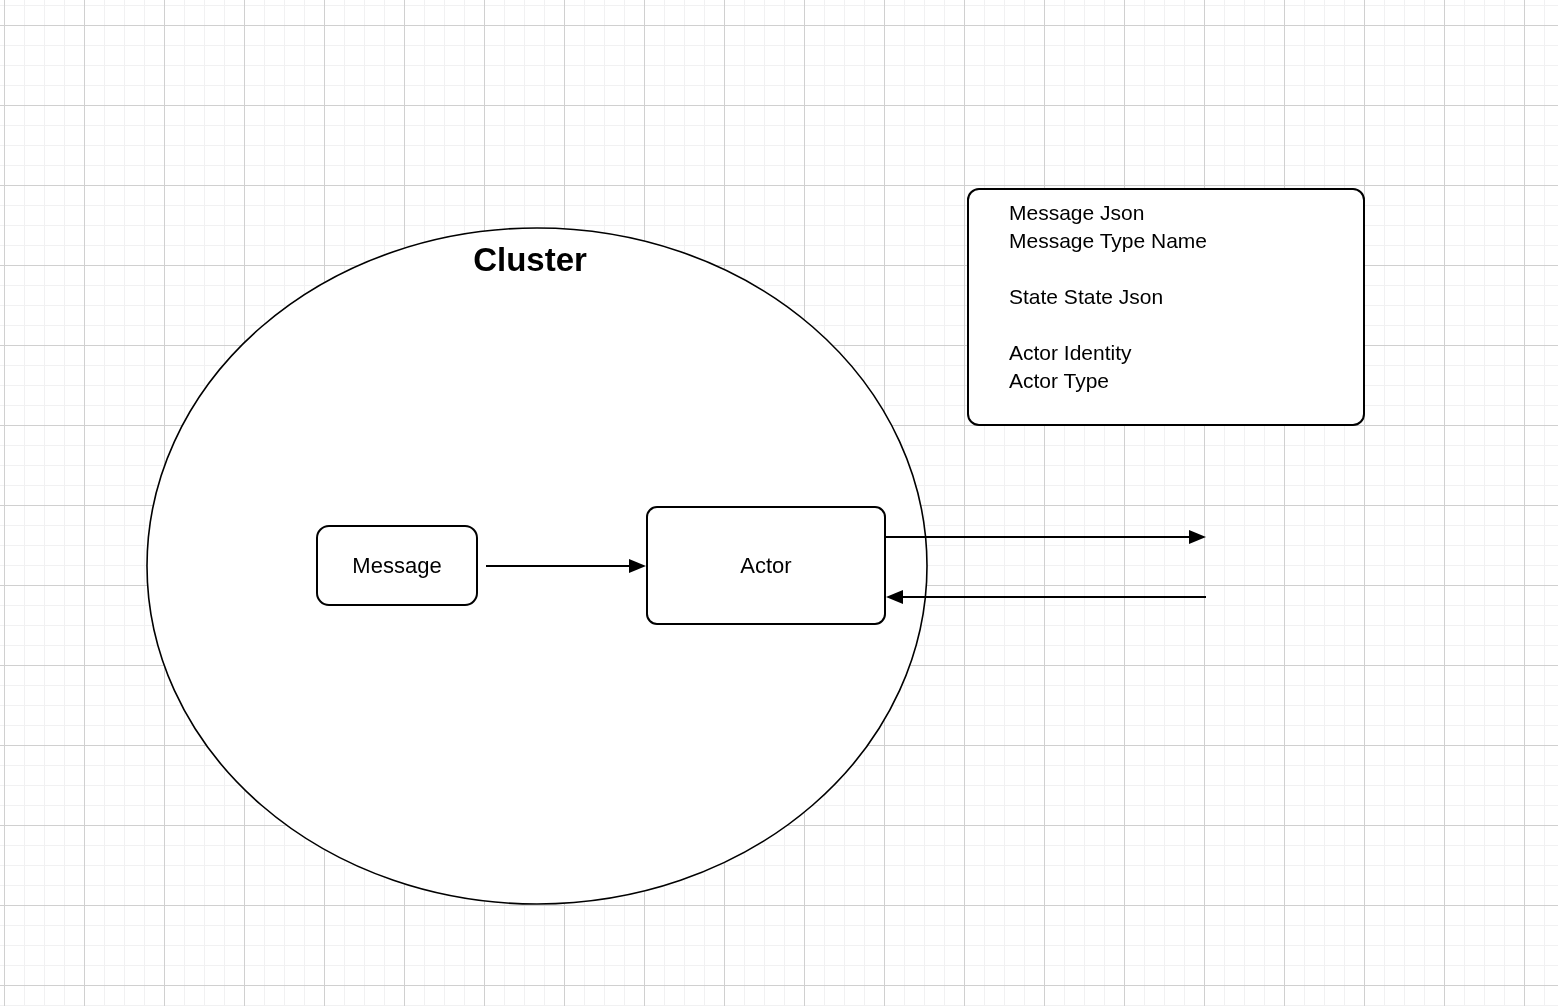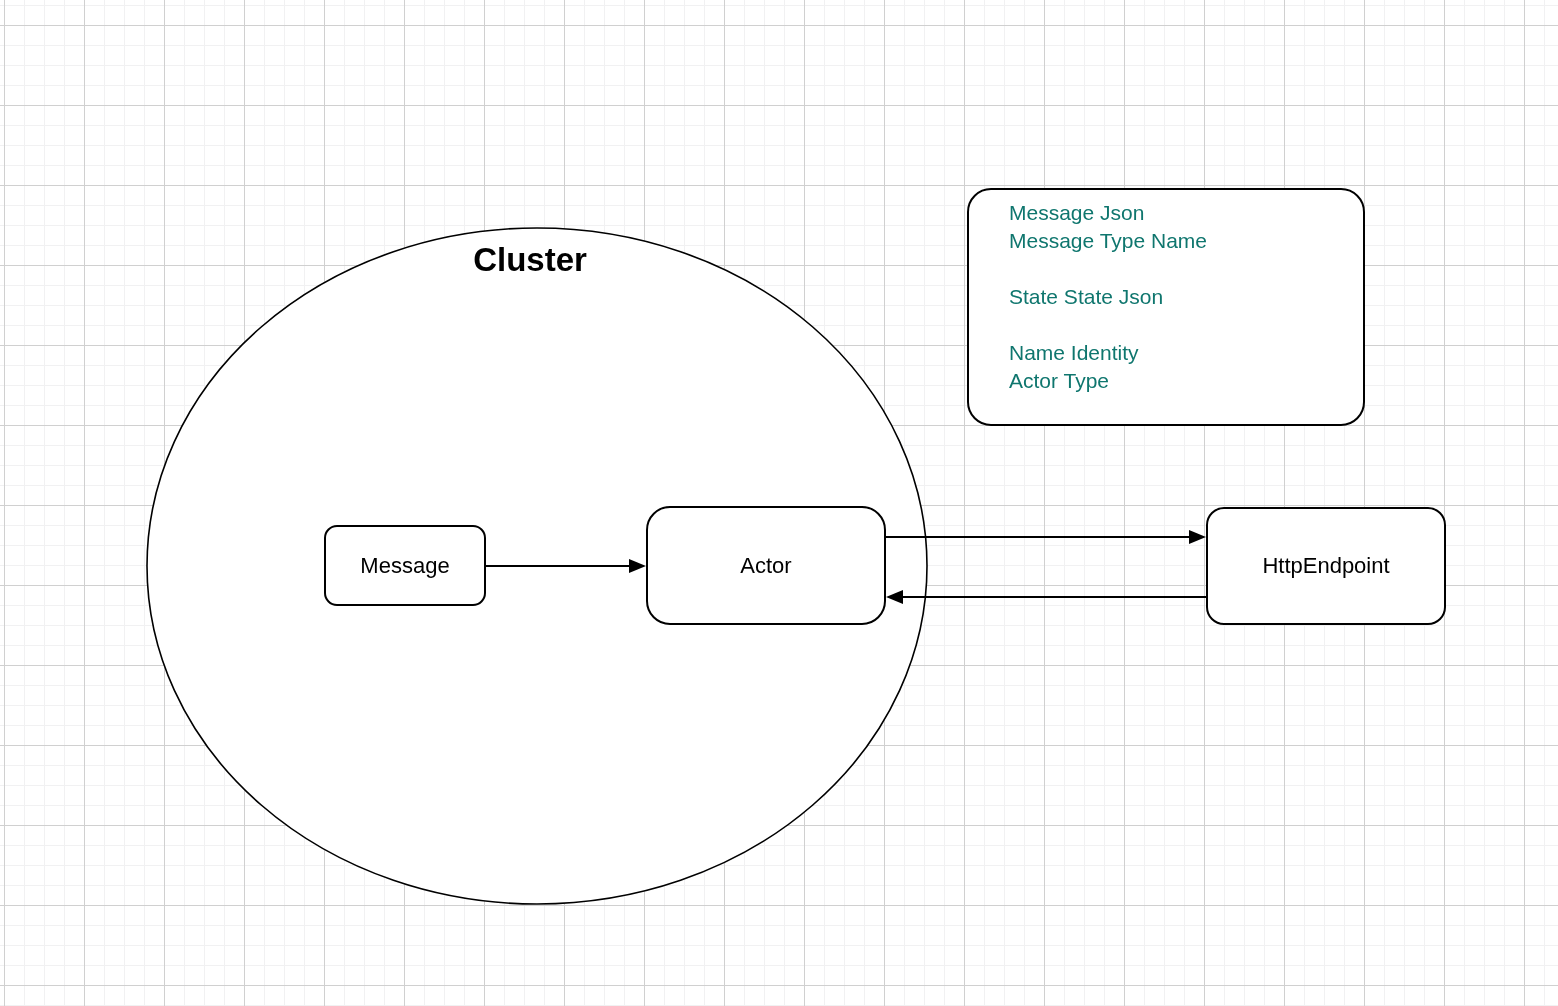--- a/index.html
+++ b/index.html
@@ -36,28 +36,28 @@
     background: #ffffff;
     border: 2px solid #000000;
     display: flex;
     align-items: center;
     justify-content: center;
     font-size: 22px;
     color: #000000;
     text-align: center;
   }
   .node-message {
-    left: 324px; top: 525px;
+    left: 316px; top: 525px;
     width: 162px; height: 81px;
     border-radius: 13px;
   }
   .node-actor {
     left: 646px; top: 506px;
     width: 240px; height: 119px;
-    border-radius: 24px;
+    border-radius: 11px;
   }
   .node-http {
     left: 1206px; top: 507px;
     width: 240px; height: 118px;
     border-radius: 18px;
   }
   .cluster-title {
     position: absolute;
     left: 430px; top: 241px;
     width: 200px;
@@ -67,24 +67,24 @@
     line-height: 38px;
     color: #000000;
   }
   .note {
     position: absolute;
     box-sizing: border-box;
     left: 967px; top: 188px;
     width: 398px; height: 238px;
     background: #ffffff;
     border: 2px solid #000000;
-    border-radius: 24px;
+    border-radius: 12px;
     padding: 9px 10px 0 40px;
     font-size: 21px;
-    color: #0f766e;
+    color: #000000;
   }
   .note-line {
     line-height: 28px;
     min-height: 28px;
     white-space: nowrap;
   }
 </style>
 </head>
 <body>
 
@@ -113,27 +113,24 @@
   <div class="cluster-title">Cluster</div>
 
   <div class="node node-message">
     <span>Message</span>
   </div>
 
   <div class="node node-actor">
     <span>Actor</span>
   </div>
 
-  <div class="node node-http">
-    <span>HttpEndpoint</span>
-  </div>
 
   <div class="note">
     <div class="note-line">Message Json</div>
     <div class="note-line">Message Type Name</div>
     <div class="note-line"></div>
     <div class="note-line">State State Json</div>
     <div class="note-line"></div>
-    <div class="note-line">Name Identity</div>
+    <div class="note-line">Actor Identity</div>
     <div class="note-line">Actor Type</div>
   </div>
 
 </div>
 
 </body></html>

